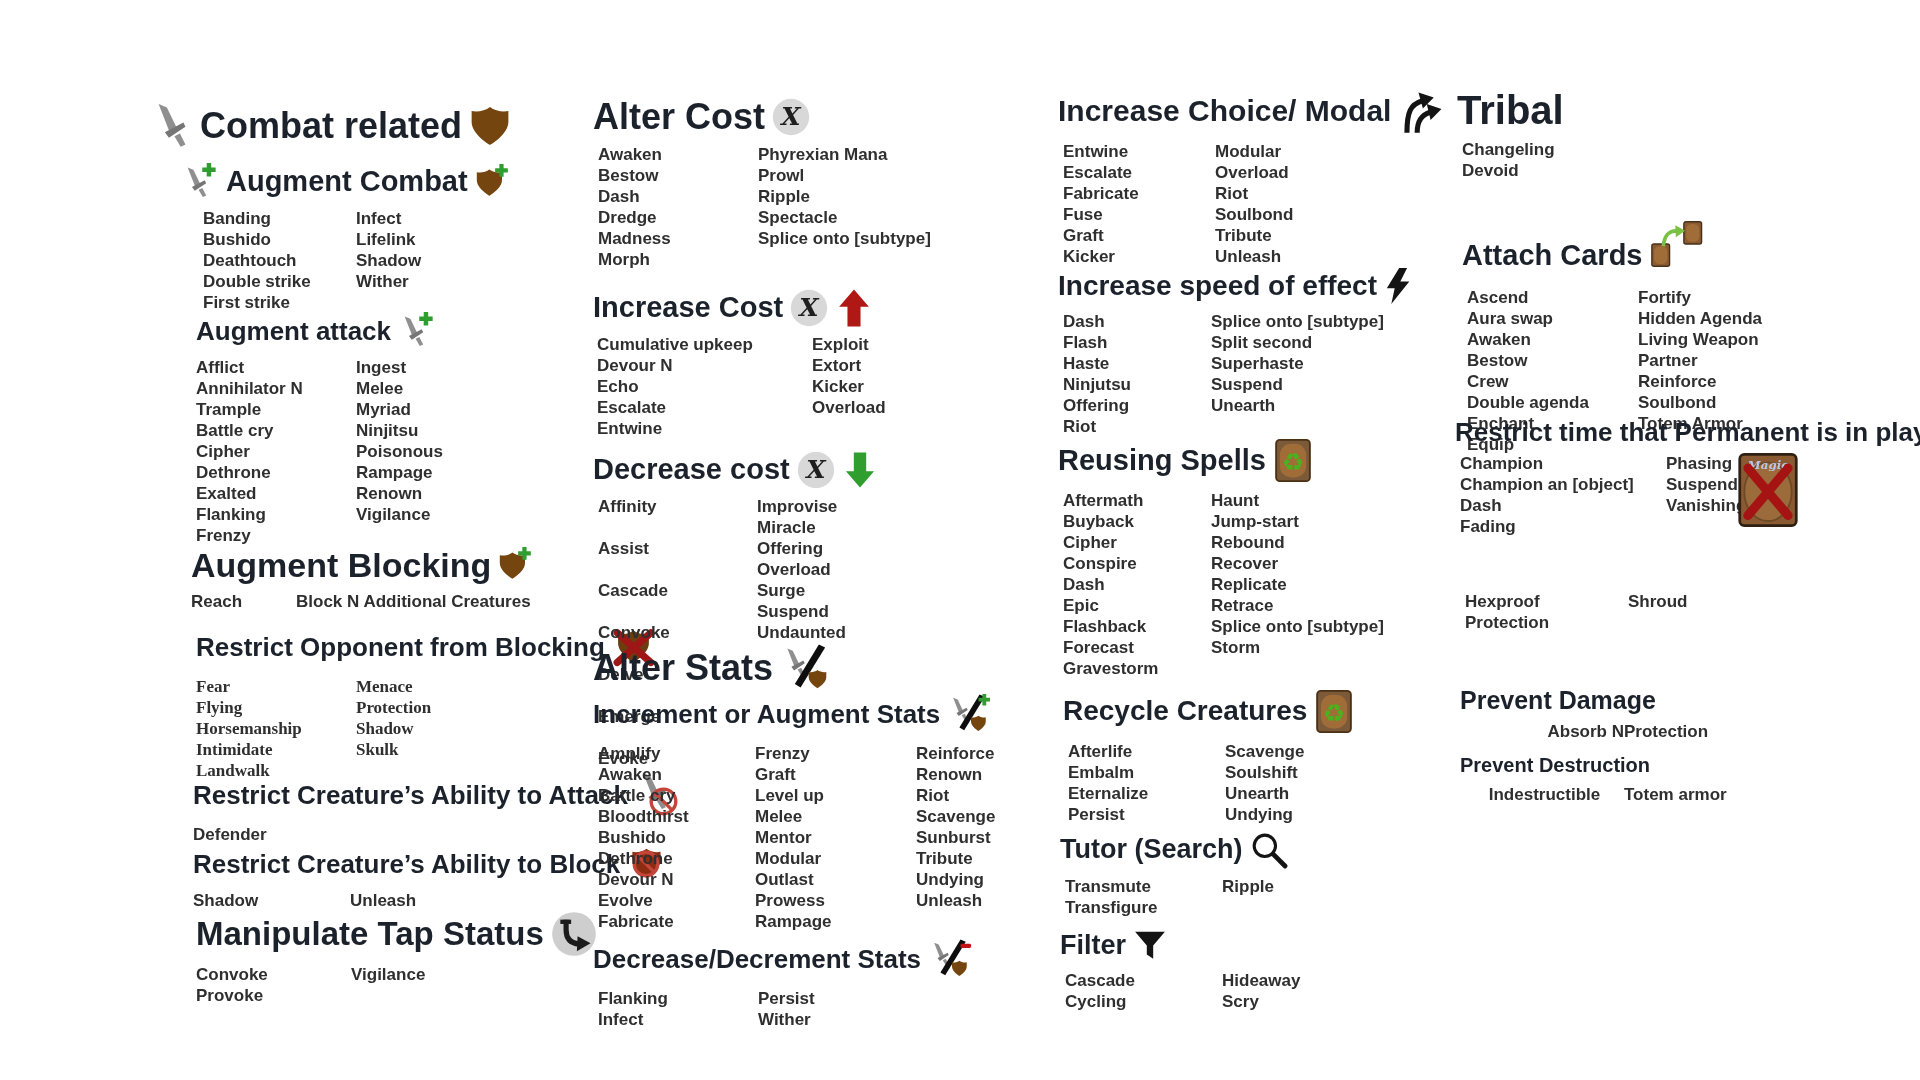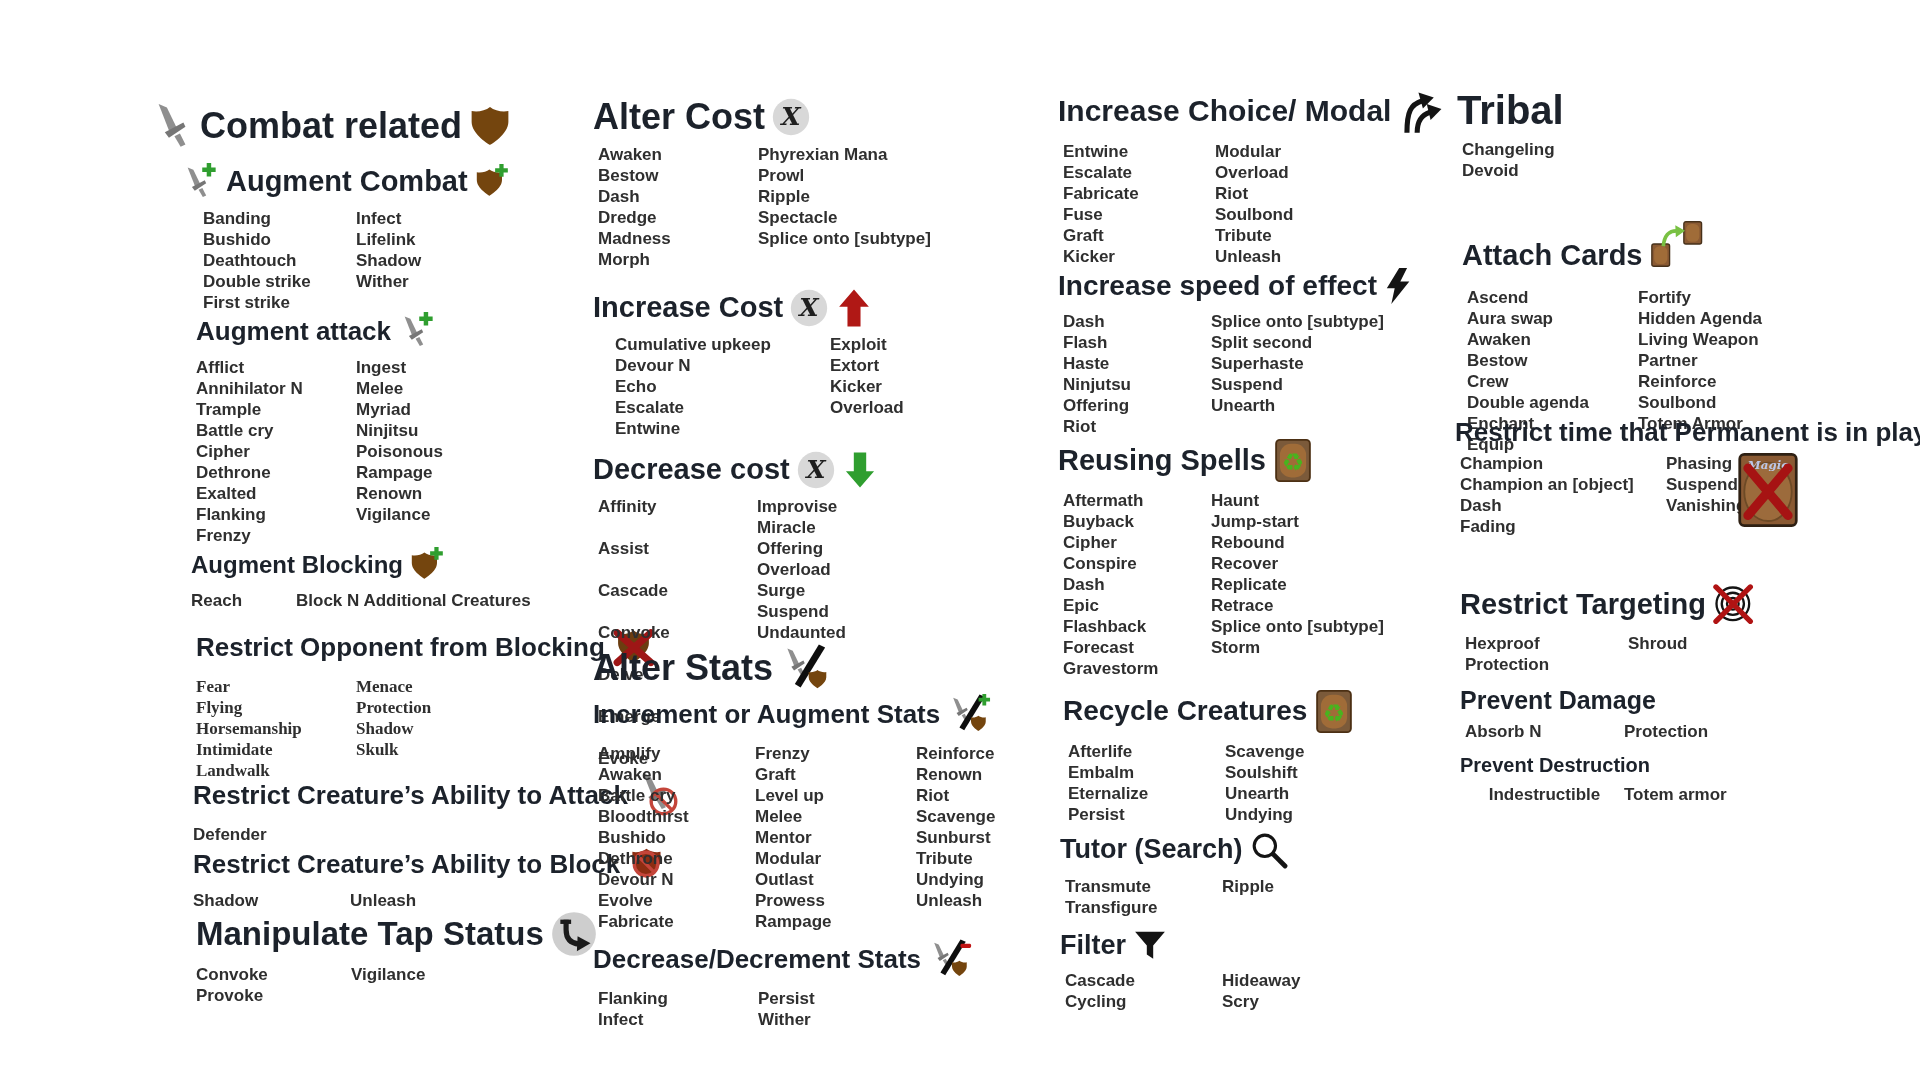--- a/index.html
+++ b/index.html
@@ -110,21 +110,21 @@
           <div class="item">Myriad</div>
           <div class="item">Ninjitsu</div>
           <div class="item">Poisonous</div>
           <div class="item">Rampage</div>
           <div class="item">Renown</div>
           <div class="item">Vigilance</div>
         </div>
       </div>
     </div>
     <div class="sec" style="left: 191px; top: 547px;">
-      <div class="hdr" style="font-size: 24px;">
+      <div class="hdr" style="font-size: 34px;">
         <span class="title">Augment Blocking</span>
         <span class="icn">
           <svg width="36" height="36" viewBox="0 0 34 34">
             <g transform="translate(0 4) scale(0.85)">
               <path d="M16 1.5 C19.5 4.5 26 5.5 30 4.5 L30 13 C30 22.5 16 30.5 16 30.5 C16 30.5 2 22.5 2 13 L2 4.5 C6 5.5 12.5 4.5 16 1.5 Z" fill="#74450e"></path>
             </g>
             <path d="M23 0 h4 v4 h4 v4 h-4 v4 h-4 v-4 h-4 v-4 h4 z" fill="#2f9e2f"></path>
           </svg>
         </span>
       </div>
@@ -269,21 +269,21 @@
             <circle cx="16" cy="16" r="15.3" fill="#d8d8d8"></circle>
             <text x="16" y="23" text-anchor="middle" font-size="21" font-family="DejaVu Serif, serif" font-style="italic" fill="#1f1f1f">X</text>
           </svg>
         </span>
         <span class="icn">
           <svg width="38" height="38" viewBox="0 0 32 32">
             <path d="M16 0.5 L28.5 15 H21.5 V31.5 H10.5 V15 H3.5 Z" fill="#b01815"></path>
           </svg>
         </span>
       </div>
-      <div class="cols" style="margin-left: 22px;">
+      <div class="cols" style="margin-left: 4px;">
         <div class="col" style="width: 215px;">
           <div class="item">Cumulative upkeep</div>
           <div class="item">Devour N</div>
           <div class="item">Echo</div>
           <div class="item">Escalate</div>
           <div class="item">Entwine</div>
         </div>
         <div class="col">
           <div class="item">Exploit</div>
           <div class="item">Extort</div>
@@ -659,52 +659,36 @@
             <ellipse cx="17" cy="22" rx="13" ry="16" fill="#9c6b3c" stroke="#6d4a26"></ellipse>
             <text x="17" y="9.5" text-anchor="middle" font-size="6.5" font-style="italic" font-weight="bold" font-family="DejaVu Serif, serif" fill="#bcc7e8">Magic</text>
             <g stroke="#a61313" stroke-width="5" stroke-linecap="round">
               <path d="M6 9 L28 35"></path>
               <path d="M28 9 L6 35"></path>
             </g>
           </svg>
         </span></span>
     </div>
     <div class="sec" style="left: 1460px; top: 584px;">
-      <div class="hdr" style="font-size: 29px;">
-        <span class="title">Restrict Targeting</span>
-        <span class="icn">
-          <svg width="42" height="42" viewBox="0 0 36 36">
-            <g fill="none" stroke="#141414" stroke-width="2">
-              <circle cx="17" cy="17" r="14"></circle>
-              <circle cx="17" cy="17" r="9.5"></circle>
-              <circle cx="17" cy="17" r="5"></circle>
-            </g>
-            <g stroke="#b01313" stroke-width="4.5" stroke-linecap="round">
-              <path d="M2.5 2.5 L32 32"></path>
-              <path d="M32 2.5 L2.5 32"></path>
-            </g>
-          </svg>
-        </span>
-      </div>
       <div class="cols" style="margin-left: 5px;">
         <div class="col" style="width: 163px;">
           <div class="item">Hexproof</div>
           <div class="item">Protection</div>
         </div>
         <div class="col">
           <div class="item">Shroud</div>
         </div>
       </div>
     </div>
     <div class="sec" style="left: 1460px; top: 687px;">
       <div class="hdr" style="font-size: 25px;">
         <span class="title">Prevent Damage</span>
       </div>
       <div class="cols" style="margin-left: 5px;">
-        <div class="col" style="width: 159px;">
+        <div class="col" style="width: 159px; text-align: right;">
           <div class="item">Absorb N</div>
         </div>
         <div class="col">
           <div class="item">Protection</div>
         </div>
       </div>
     </div>
     <div class="sec" style="left: 1460px; top: 755px;">
       <div class="hdr" style="font-size: 20px;">
         <span class="title">Prevent Destruction</span>

